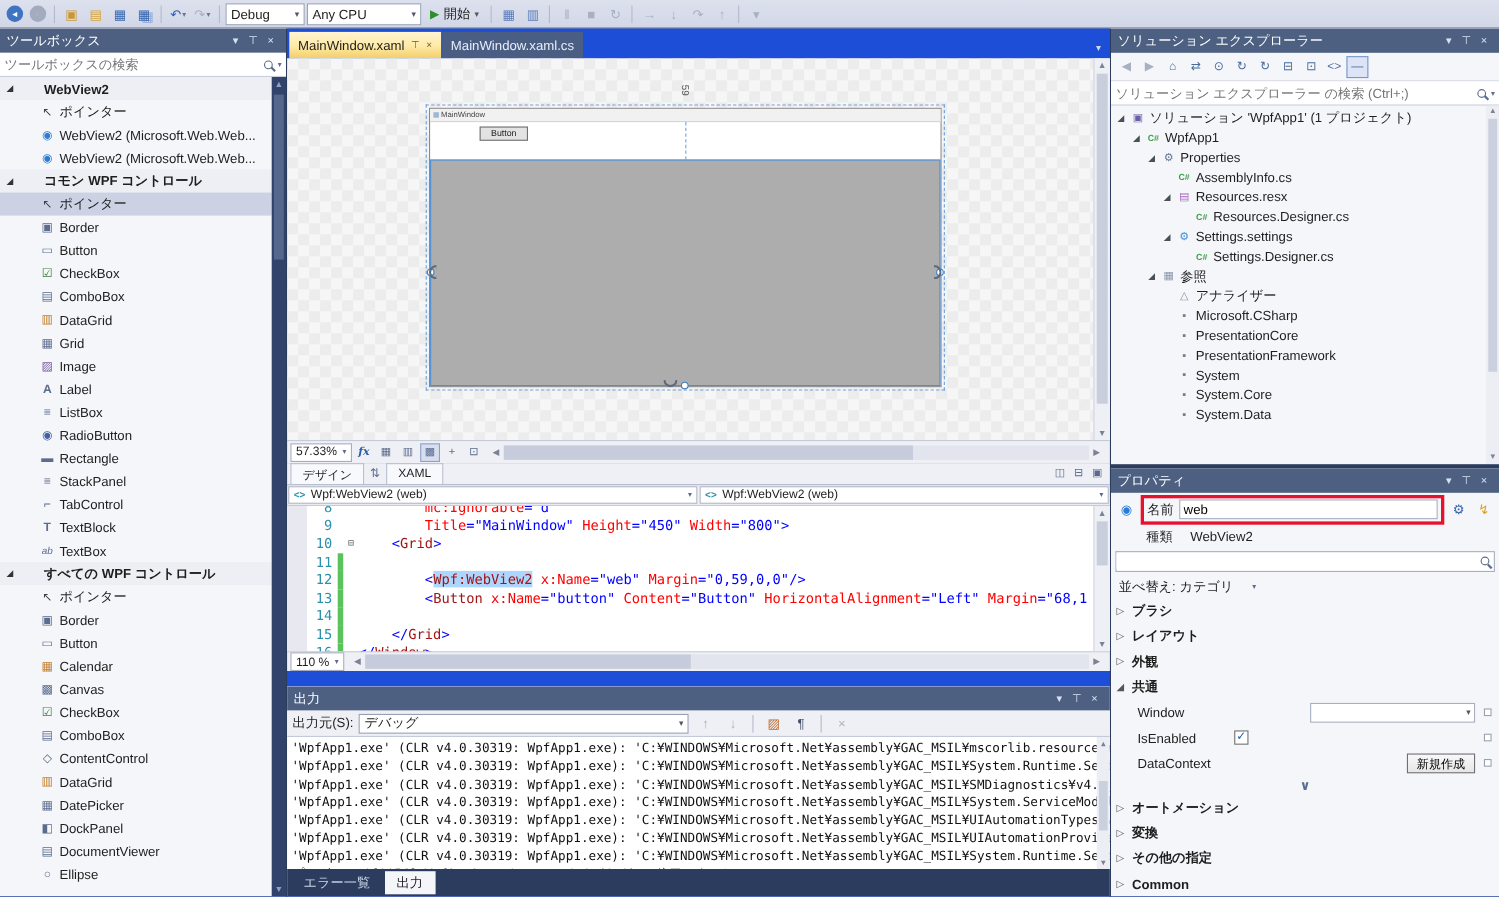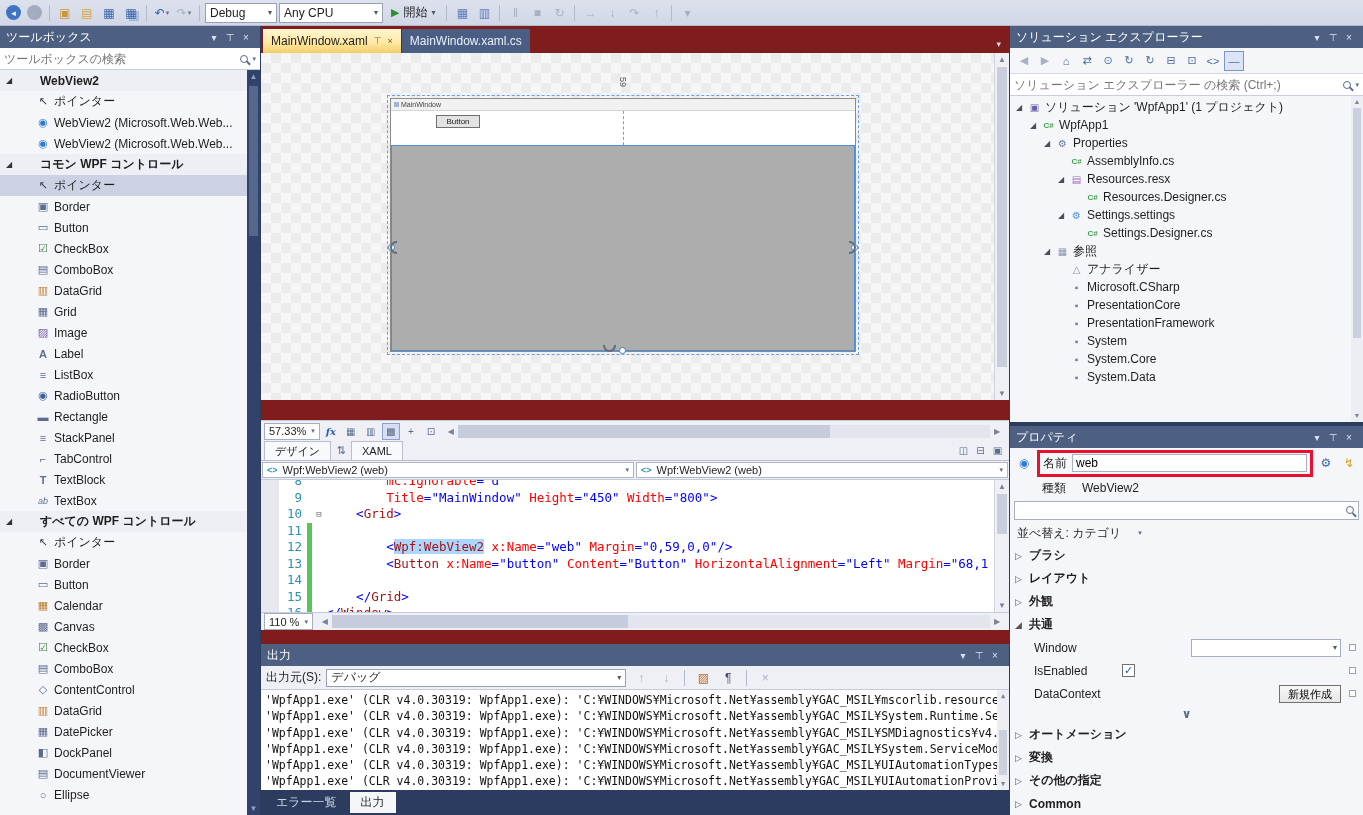--- a/index.html
+++ b/index.html
@@ -51,21 +51,21 @@
   .tb-icon { width:22px; text-align:center; font-size:11px; color:#5B6C8F; flex:none; }
   .tb-row:not(.header) .tb-icon { margin-left:14px; }
   .tb-icon[data-name="textbox-icon"] { font-style:italic; font-size:9px; }
   .tb-icon[data-name="textblock-icon"],.tb-icon[data-name="label-icon"] { font-weight:bold; }
   .vscroll-dark { position:absolute; right:0; top:0; bottom:0; width:13px; background:#31436A; }
   .vscroll-dark .vthumb { position:absolute; left:2px; right:2px; top:16px; height:150px; background:#55678C; }
   .vscroll-dark .ar { position:absolute; left:0; right:0; height:13px; color:#8FA0C2; font-size:8px; text-align:center; line-height:13px; }
   .vscroll-dark .ar.dn { bottom:0; }
 
   
-  #center { position:absolute; left:261px; top:26px; width:748px; bottom:0; display:flex; flex-direction:column; background:#7f1d1d;justify-content:flex-end; }
+  #center { position:absolute; left:261px; top:26px; width:748px; bottom:0; display:flex; flex-direction:column; background:#1d4ed8;justify-content:flex-end; }
   #doc-tabs { height:27px; display:flex; align-items:flex-end; padding-left:2px; flex:none; }
   .dtab { height:24px; display:flex; align-items:center; padding:0 8px; gap:6px; font-size:12px; margin-right:1px; }
   .dtab.active { background:linear-gradient(#FFF5D1,#FFE9A5 55%,#F2CE68); color:#1E1E1E; }
   .dtab.inactive { background:#4A5E84; color:#E8EEF8; }
   .d-ic { font-size:9px; color:#6B5E2E; }
   .tabs-overflow { margin-left:auto; color:#CFD8EC; font-size:9px; padding:0 8px 4px 0; }
 
   
   #designer { height:347px; position:relative; flex:none; overflow:hidden;
     background-color:#F6F6F6;
@@ -91,21 +91,21 @@
   .anch.l { width:7px; height:13px; border-right:none; border-radius:7px 0 0 7px; left:-2px; top:50%; margin-top:-7px; }
   .anch.r { width:7px; height:13px; border-left:none; border-radius:0 7px 7px 0; right:-2px; top:50%; margin-top:-7px; }
   .anch.b { width:13px; height:7px; border-top:none; border-radius:0 0 7px 7px; bottom:-2px; left:50%; margin-left:-20px; }
   .vscroll-light { position:absolute; right:0; top:0; bottom:0; width:15px; background:#EFF0F5; border-left:1px solid #D0D4E0; }
   .vscroll-light .vthumb { position:absolute; left:2px; right:2px; background:#C9CEDC; }
   .vscroll-light .ar { position:absolute; left:0; right:0; height:13px; color:#7A8296; font-size:8px; text-align:center; line-height:13px; }
   .vscroll-light .ar.dn { bottom:0; }
 
   
   #designer-toolbar { height:21px; background:#EFF0F5; border-top:1px solid #C5CAD8; display:flex;
-    align-items:center; padding:0 3px; gap:2px; flex:none;margin-top:20px; }
+    align-items:center; padding:0 3px; gap:2px; flex:none; }
   .mini-combo { background:#fff; border:1px solid #A6ADC2; height:17px; display:flex; align-items:center;
     font-size:11px; padding:0 4px; gap:5px; }
   .dt-icon { width:18px; height:17px; display:flex; align-items:center; justify-content:center; font-size:10px; color:#5A6C8E; }
   .dt-icon[data-name="effects-icon"] { font-style:italic; font-family:"DejaVu Serif",serif; font-weight:bold; color:#2B5FA8; }
   .dt-icon.pressed { background:#D8DEF0; border:1px solid #8FA0C8; }
   .hscroll { flex:1; display:flex; align-items:center; height:15px; margin:0 2px; }
   .sb-ar { width:14px; text-align:center; font-size:8px; color:#7A8296; }
   .sb-track { flex:1; height:13px; background:#E2E4EE; position:relative; }
   .sb-thumb { position:absolute; top:0; height:13px; background:#C6CCDC; }
 

